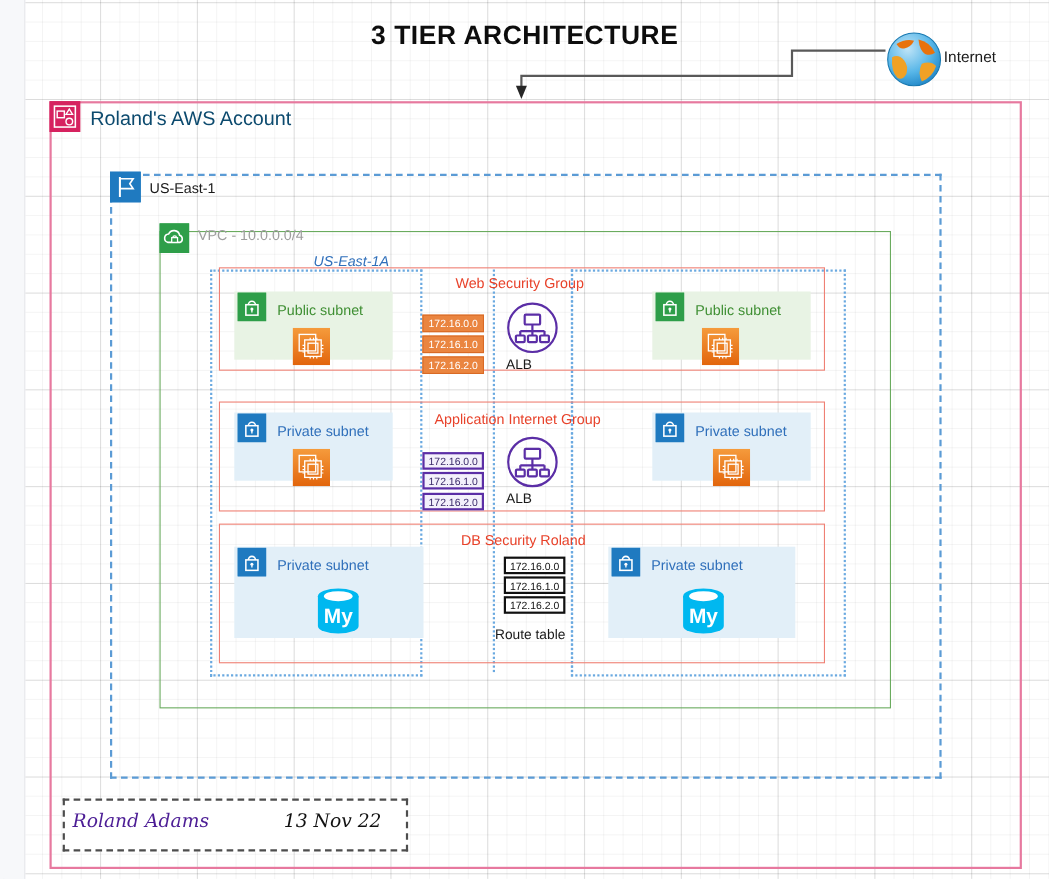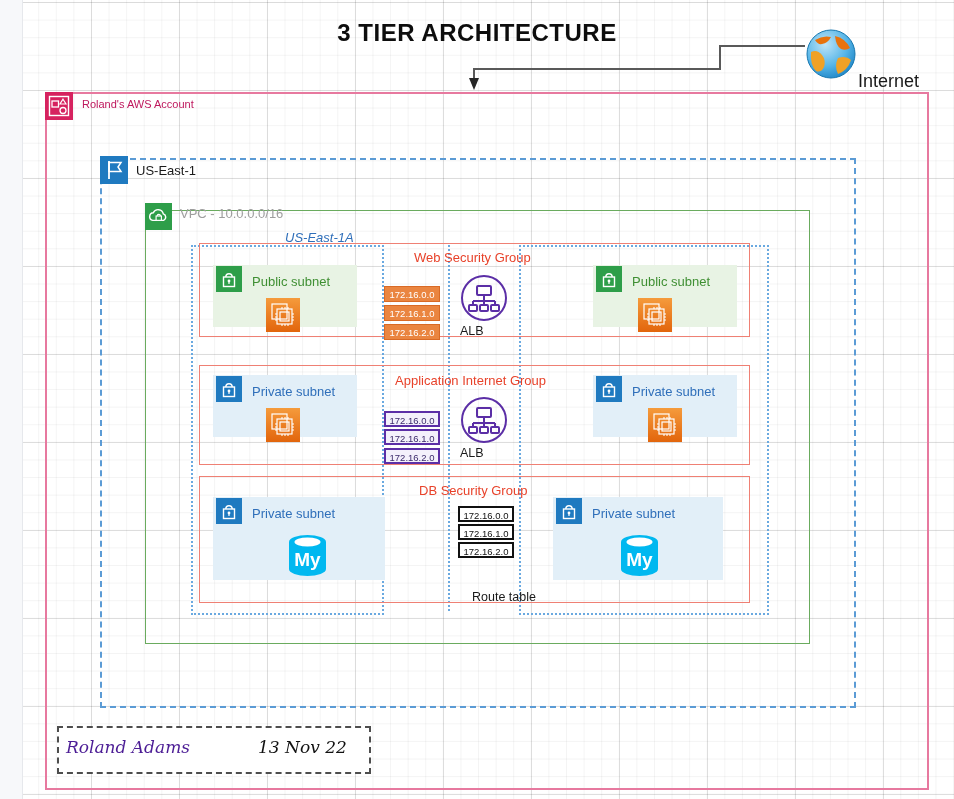--- a/index.html
+++ b/index.html
@@ -26,32 +26,32 @@
   }
   .abs{position:absolute;}
 
   
   #title{
     left:0;top:19px;width:954px;text-align:center;
     font-size:24px;font-weight:bold;letter-spacing:.5px;color:#0d0d0d;
   }
 
   
-  #internet-label{left:858px;top:43px;font-size:18px;color:#1a1a1a;margin-top:28px;}
+  #internet-label{left:858px;top:43px;font-size:14px;color:#1a1a1a;}
   #globe{left:805px;top:28px;width:52px;height:52px;}
 
   
   #account-box{
     left:45px;top:92px;width:880px;height:694px;
     border:2px solid #e7799f;background:transparent;
   }
   #account-icon{
     left:45px;top:92px;width:28px;height:28px;background:#d6225f;
   }
-  #account-label{left:82px;top:98px;font-size:11px;color:#be185d;}
+  #account-label{left:82px;top:98px;font-size:18px;color:#0c4a6e;}
 
   
   #region-box{
     left:100px;top:158px;width:752px;height:546px;
     border:2px dashed #5b9bd5;
   }
   #region-icon{left:100px;top:156px;width:28px;height:28px;background:#1f7ac0;}
   #region-label{left:136px;top:163px;font-size:13px;color:#1a1a1a;}
 
   
@@ -94,21 +94,21 @@
   .label-blue{color:#2f6fba;}
 
   
   .rt-chip{
     position:absolute;width:56px;height:16px;line-height:16px;
     text-align:center;font-size:9.5px;box-sizing:border-box;
   }
   .rt-orange{background:#ea8540;border:1.5px solid #d96a25;color:#ffffff;}
   .rt-purple{background:#f3f0fb;border:2px solid #5b2ea6;color:#3b2a6b;}
   .rt-black{background:#ffffff;border:2px solid #111111;color:#111111;}
-  #rt-label{left:472px;top:570px;font-size:12.5px;color:#1a1a1a;margin-top:20px;}
+  #rt-label{left:450px;top:570px;font-size:12.5px;color:#1a1a1a;}
 
   
   .alb-wrap{position:absolute;width:52px;height:68px;}
   .alb-text{position:absolute;top:50px;left:0;width:48px;text-align:left;
     font-size:12.5px;color:#1a1a1a;}
 
   
   #sign-box{
     left:57px;top:726px;width:310px;height:44px;
     border:2px dashed #4d4d4d;background:#ffffff;
@@ -166,21 +166,21 @@
 </svg>
 <div id="region-label" class="abs">US-East-1</div>
 
 <div id="vpc-box" class="abs"></div>
 <svg id="vpc-icon" class="abs" viewBox="0 0 28 28">
   <rect x="0" y="0" width="28" height="28" fill="#2e9e49"></rect>
   <path d="M8 18 a4 4 0 0 1 0.6 -7.9 a5.5 5.5 0 0 1 10.4 1.2 a3.6 3.6 0 0 1 0.4 6.7 Z" fill="none" stroke="#ffffff" stroke-width="1.5"></path>
   <rect x="11.5" y="13.5" width="5.5" height="4.5" fill="#2e9e49" stroke="#ffffff" stroke-width="1.2"></rect>
   <path d="M12.6 13.5 a1.7 1.7 0 0 1 3.4 0" fill="none" stroke="#ffffff" stroke-width="1.2"></path>
 </svg>
-<div id="vpc-label" class="abs">VPC - 10.0.0.0/16</div>
+<div id="vpc-label" class="abs">VPC - 10.0.0.0/4</div>
 
 <div id="az-a" class="abs az-box"></div>
 <div id="az-b" class="abs az-box"></div>
 <div class="abs az-div" style="left:448px;top:245px;height:366px;"></div>
 <div class="abs az-div" style="left:519px;top:245px;height:366px;"></div>
 <div id="az-a-label" class="abs az-label">US-East-1A</div>
 <div id="az-b-label" class="abs az-label">US-East-1B</div>
 
 <div id="sg-web" class="abs sg-box"></div>
 <div id="sg-web-title" class="sg-title">Web Security Group</div>
@@ -292,21 +292,21 @@
 <svg class="abs" style="left:648px;top:408px;width:34px;height:34px;" viewBox="0 0 34 34">
   <rect width="34" height="34" fill="url(#ec2g1)"></rect>
   <rect x="6" y="6" width="15" height="15" fill="none" stroke="#ffffff" stroke-width="1.2"></rect>
   <rect x="11" y="11" width="15" height="15" fill="none" stroke="#ffffff" stroke-width="1.2"></rect>
   <rect x="14" y="14" width="9" height="9" fill="none" stroke="#ffffff" stroke-width="1.2"></rect>
   <path d="M16 11 L16 9 M19 11 L19 9 M22 11 L22 9 M16 26 L16 28 M19 26 L19 28 M22 26 L22 28
            M11 16 L9 16 M11 19 L9 19 M11 22 L9 22 M26 16 L28 16 M26 19 L28 19 M26 22 L28 22" stroke="#ffffff" stroke-width="1.1"></path>
 </svg>
 
 <div id="sg-db" class="abs sg-box"></div>
-<div id="sg-db-title" class="sg-title">DB Security Group</div>
+<div id="sg-db-title" class="sg-title">DB Security Roland</div>
 
 <div class="subnet subnet-private" style="left:213px;top:497px;width:172px;height:83px;"></div>
 <svg class="lock lock-blue abs" style="left:216px;top:498px;" viewBox="0 0 26 26">
   <rect width="26" height="26" fill="#1f7ac0"></rect>
   <rect x="7.5" y="11" width="11" height="9.5" fill="none" stroke="#ffffff" stroke-width="1.4"></rect>
   <path d="M9.8 11 a3.2 3.2 0 0 1 6.4 0" fill="none" stroke="#ffffff" stroke-width="1.4"></path>
   <circle cx="13" cy="15" r="1.4" fill="#ffffff"></circle>
   <path d="M13 15.8 L13 18" stroke="#ffffff" stroke-width="1.2"></path>
 </svg>
 <div class="subnet-label label-blue" style="left:252px;top:506px;">Private subnet</div>

